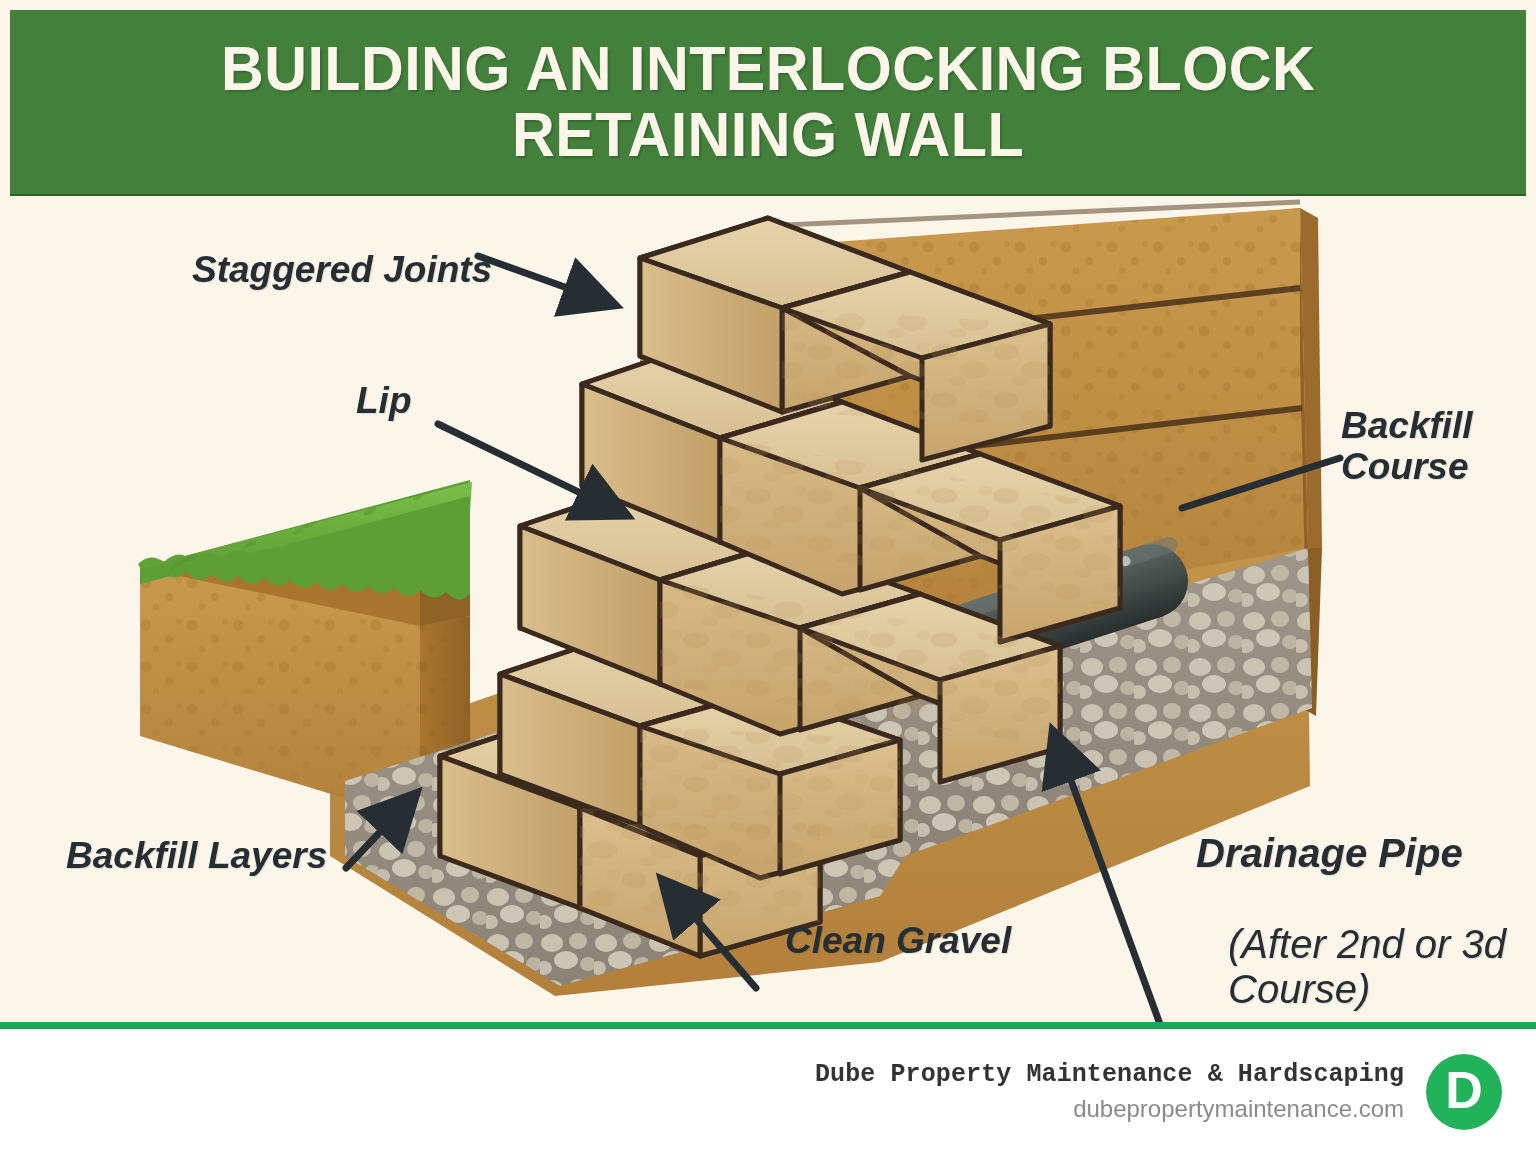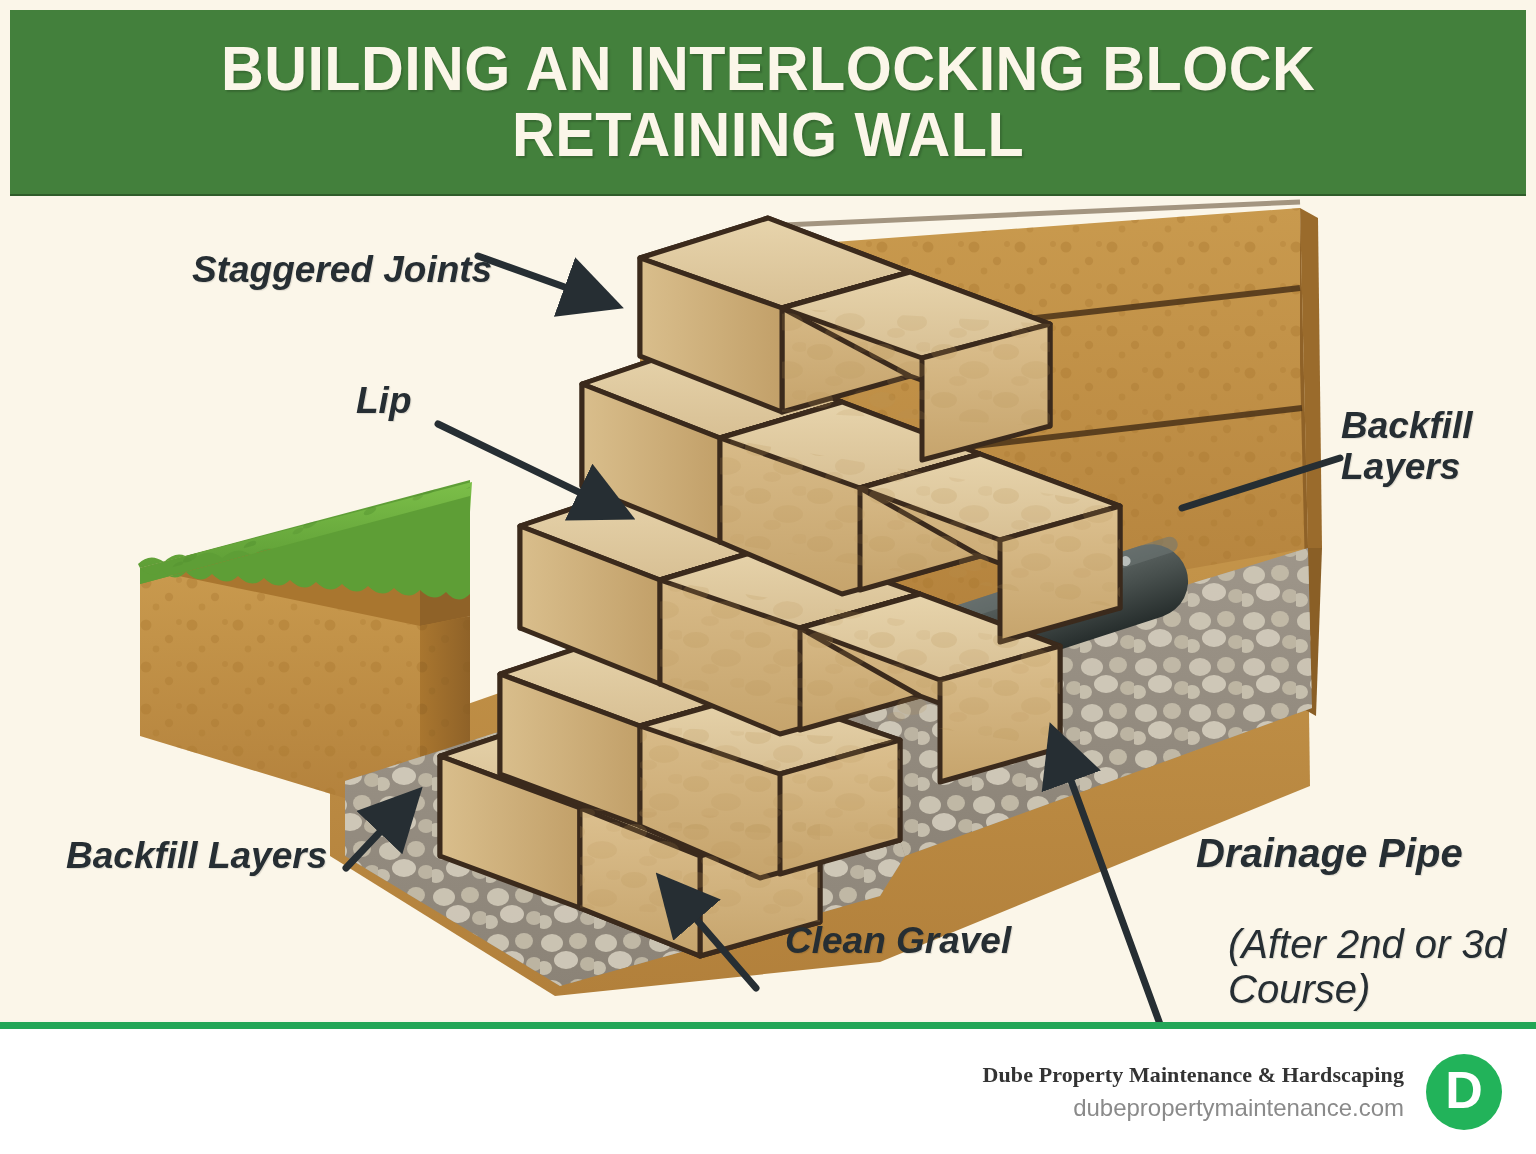--- a/index.html
+++ b/index.html
@@ -68,22 +68,22 @@
     background:#23A657;
   }
   .footer{
     position:absolute;left:0;top:1029px;width:1536px;height:125px;
     background:#ffffff;
     display:flex;align-items:center;justify-content:flex-end;
     padding-right:34px;box-sizing:border-box;
   }
   .footer-text{text-align:right;margin-right:22px;}
   .footer-company{
-    font-family:Liberation Serif, serif;
-    font-weight:bold;font-size:22px;color:#333333;letter-spacing:.1px;
+    font-family:Liberation Mono, monospace;
+    font-weight:bold;font-size:25px;color:#333333;letter-spacing:.1px;
   }
   .footer-url{
     font-family:"Liberation Sans Narrow","Liberation Sans",sans-serif;
     font-weight:normal;font-size:24px;color:#8A8A8A;margin-top:6px;
   }
   .logo{
     width:76px;height:76px;border-radius:50%;
     background:#22B35A;
     display:flex;align-items:center;justify-content:center;
   }
@@ -342,21 +342,21 @@
         <line x1="1176" y1="872" x2="1054" y2="538" marker-end="url(#arrowHead)"></line>
       </g>
     </svg>
   </div>
 
   <div class="label lbl-staggered">Staggered Joints</div>
 
   <div class="label lbl-lip">Lip</div>
 
   <div class="label lbl-backfill-right">Backfill
-Layers</div>
+Course</div>
 
   <div class="label lbl-backfill-left">Backfill Layers</div>
 
   <div class="label lbl-gravel">Clean Gravel</div>
 
   <div class="label lbl-pipe">
     <div>Drainage Pipe</div>
     <div class="sub">(After 2nd or 3d
 Course)</div>
   </div>

